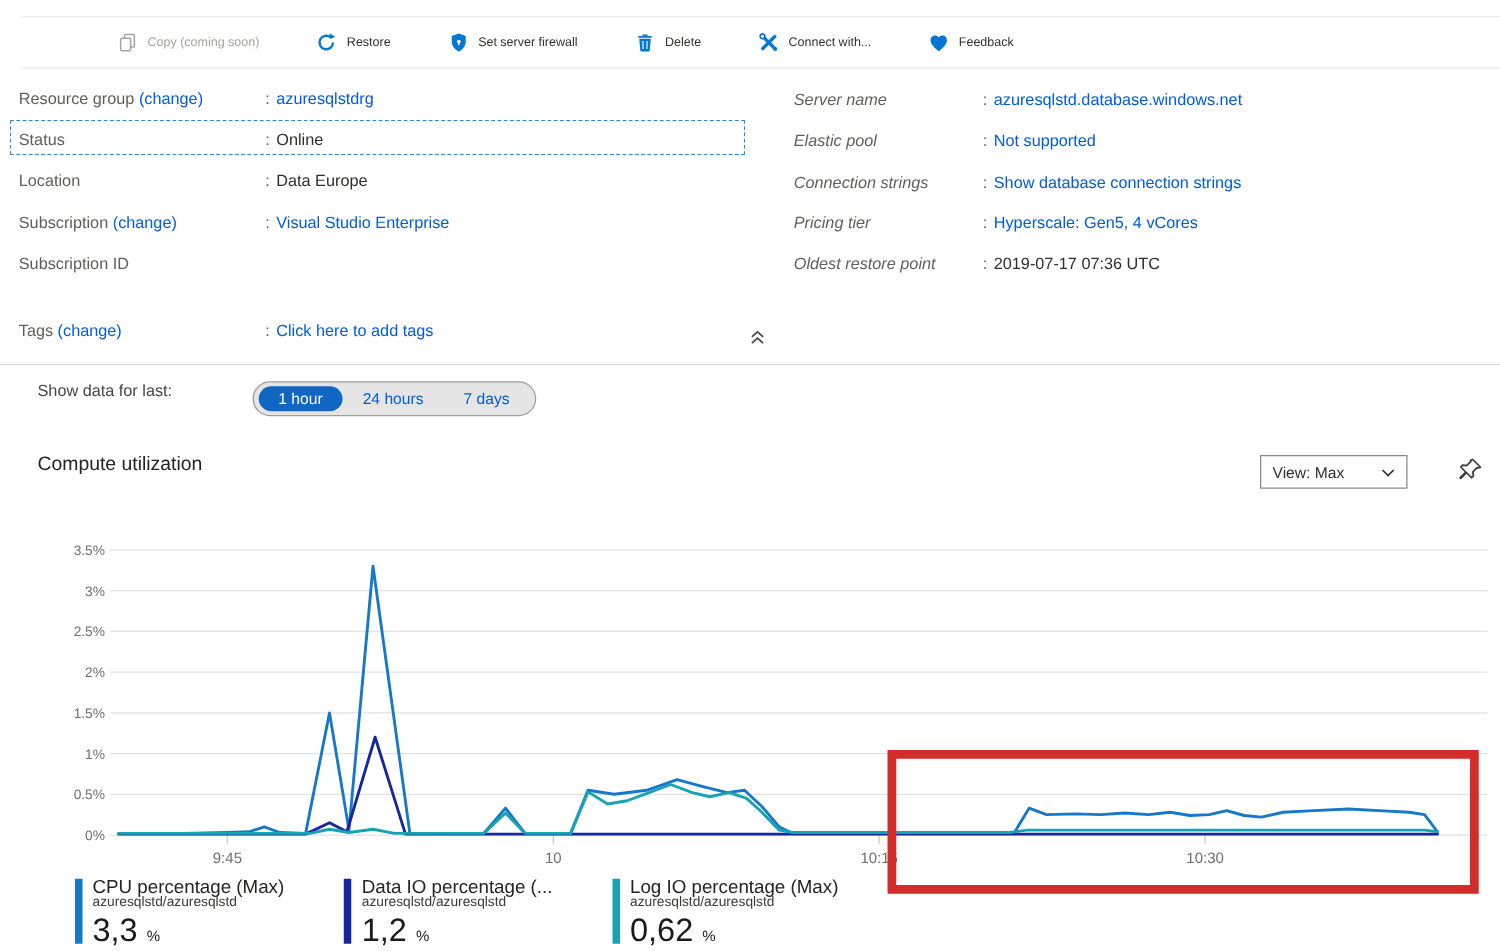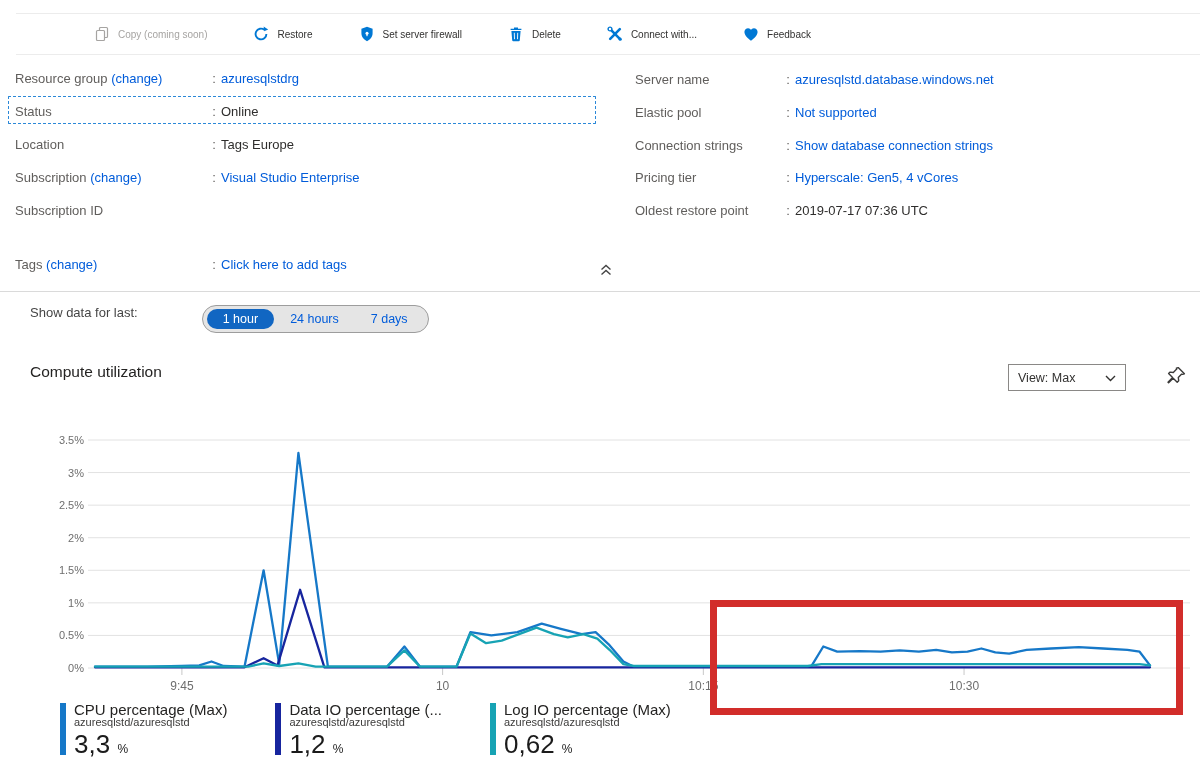--- a/index.html
+++ b/index.html
@@ -18,21 +18,21 @@
   .tb-item { display:flex; align-items:center; gap:8px; cursor:pointer; white-space:nowrap; }
   .tb-item.disabled { color:#a6a4a2; cursor:default; }
   .tb-item svg { display:block; }
   
   .essentials { position:absolute; top:56px; left:0; right:0; height:253px; font-size:13px; }
   .ess-row { position:absolute; display:flex; align-items:flex-start; line-height:17px; }
   .ess-label { color:#605e5c; }
   .ess-sep { color:#605e5c; text-align:center; }
   .left .ess-label { width:192px; }
   .left .ess-sep { width:14px; }
-  .right .ess-label { width:146px; }
+  .right .ess-label { width:146px;font-style:italic; }
   .right .ess-sep { width:14px; }
   .ess-value { color:#2f2e2d; }
   .link { color:#015cda; cursor:pointer; }
   .action-link { color:#015cda; cursor:pointer; }
   .status-focus {
     position:absolute; left:8px; top:40px; width:588px; height:28px;
     border:1px dashed #2b88d8; border-radius:1px;
   }
   .collapse-btn { position:absolute; left:594px; top:205px; width:24px; height:20px;
     display:flex; align-items:center; justify-content:center; cursor:pointer; }
@@ -149,21 +149,21 @@
       <span class="ess-value link">azuresqlstdrg</span>
     </div>
     <div class="ess-row left" style="left:15px; top:47px;">
       <span class="ess-label"><span>Status</span></span>
       <span class="ess-sep">:</span>
       <span class="ess-value">Online</span>
     </div>
     <div class="ess-row left" style="left:15px; top:80px;">
       <span class="ess-label"><span>Location</span></span>
       <span class="ess-sep">:</span>
-      <span class="ess-value">Tags Europe</span>
+      <span class="ess-value">Data Europe</span>
     </div>
     <div class="ess-row left" style="left:15px; top:113px;">
       <span class="ess-label"><span>Subscription</span> <span class="action-link">(change)</span></span>
       <span class="ess-sep">:</span>
       <span class="ess-value link">Visual Studio Enterprise</span>
     </div>
     <div class="ess-row left" style="left:15px; top:146px;">
       <span class="ess-label"><span>Subscription ID</span></span>
       <span class="ess-sep"></span>
       <span class="ess-value"></span>

